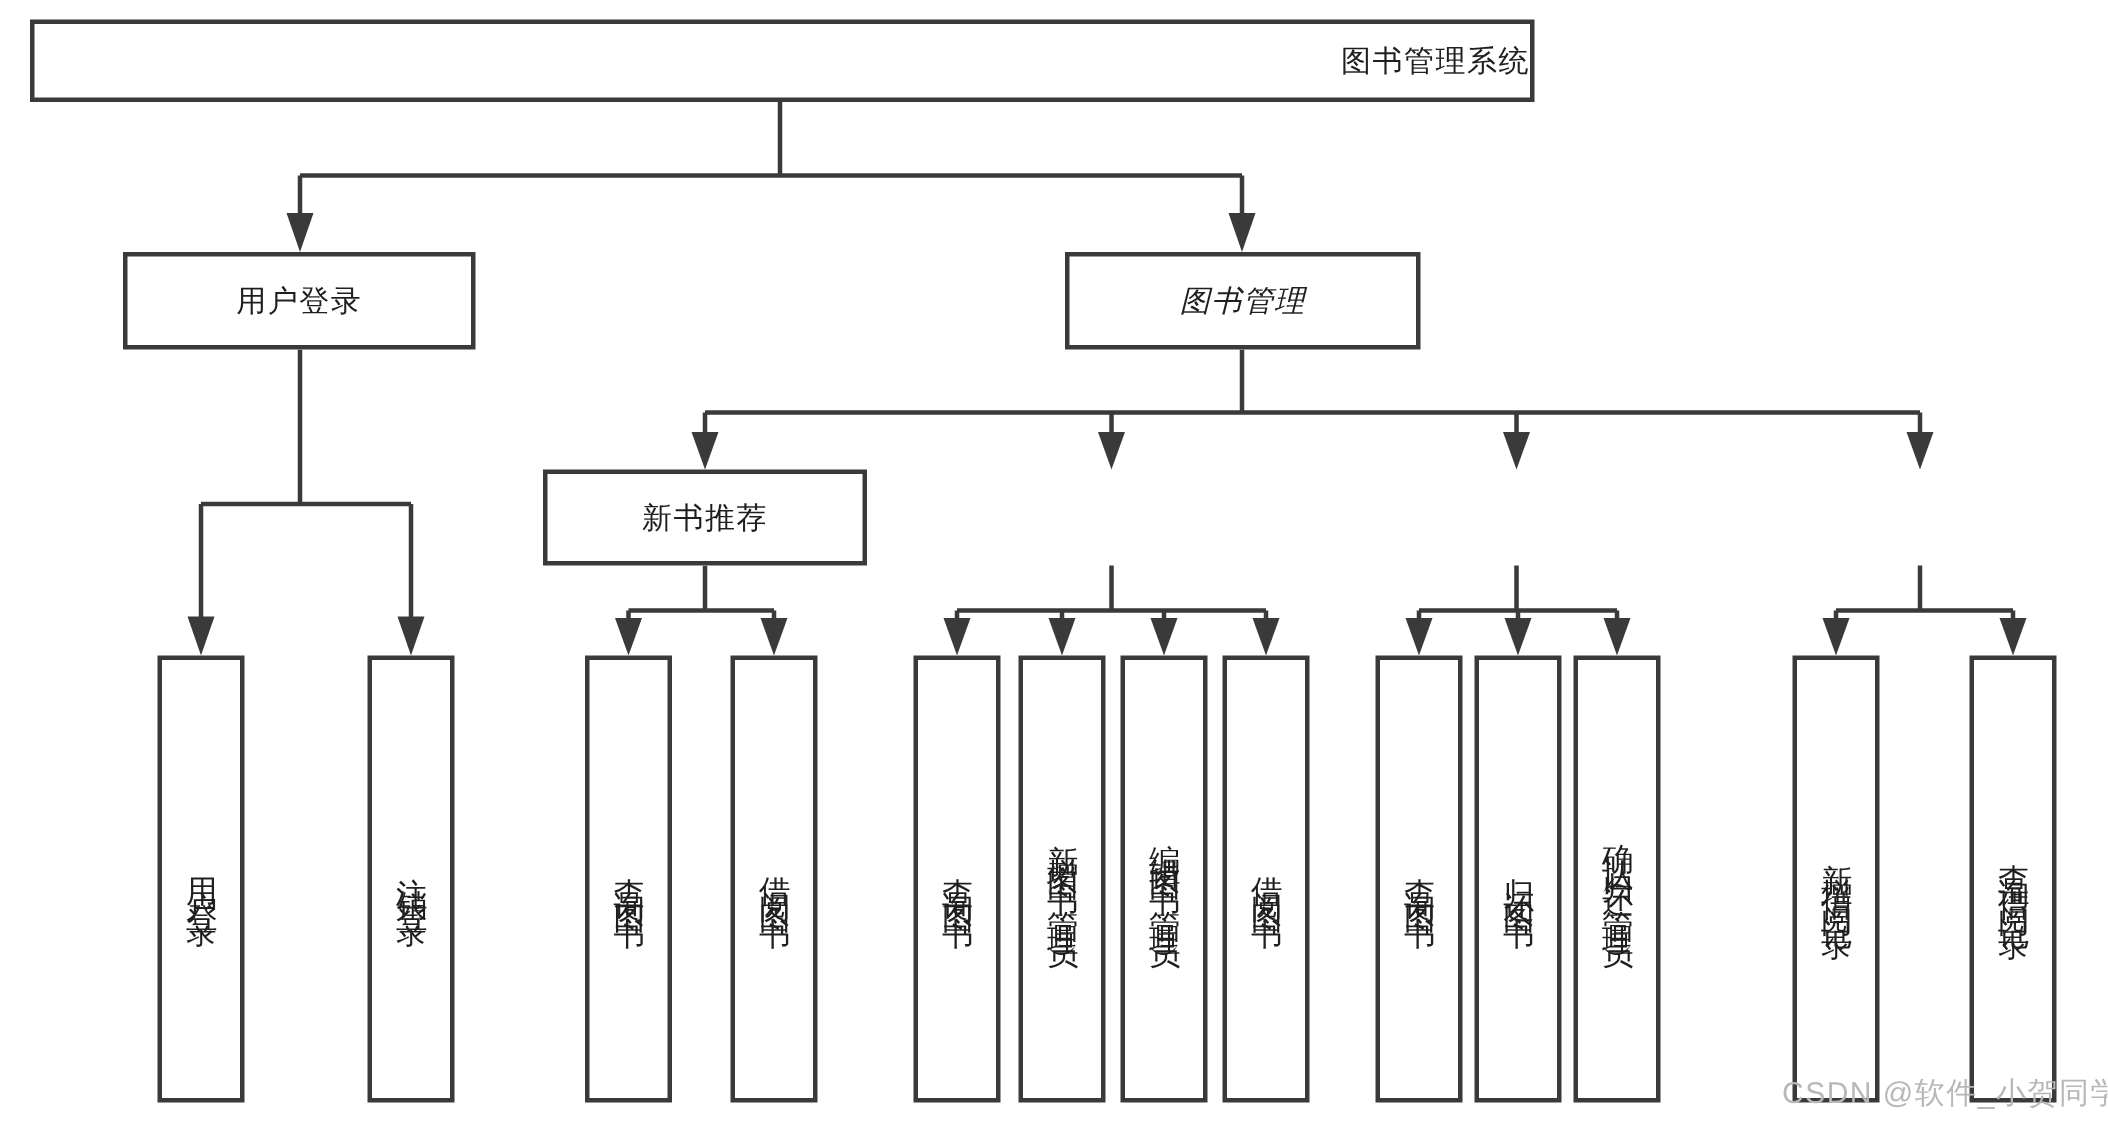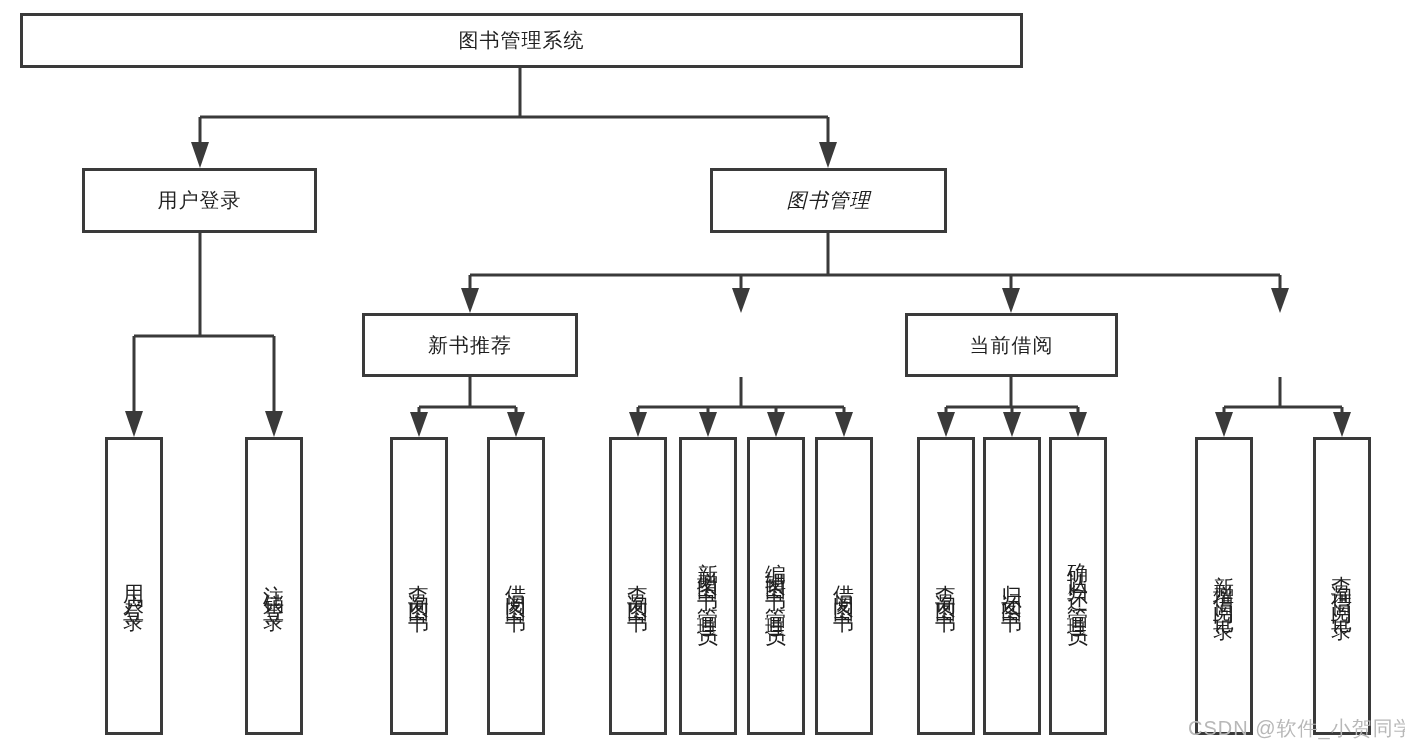--- a/index.html
+++ b/index.html
@@ -82,36 +82,33 @@
     <path d="M1011,377 V407 M946,407 H1078 M946,407 V414 M1012,407 V414 M1078,407 V414"></path>
     <polygon points="946,437 937,412 955,412"></polygon>
     <polygon points="1012,437 1003,412 1021,412"></polygon>
     <polygon points="1078,437 1069,412 1087,412"></polygon>
 
     <path d="M1280,377 V407 M1224,407 H1342 M1224,407 V414 M1342,407 V414"></path>
     <polygon points="1224,437 1215,412 1233,412"></polygon>
     <polygon points="1342,437 1333,412 1351,412"></polygon>
   </svg>
 
-  <div class="node" style="left:20px;top:13px;width:1003px;height:55px;">
+  <div class="node" style="left:20px;top:13px;width:1003px;height:55px;justify-content:flex-end;">
     <span>图书管理系统</span>
   </div>
 
   <div class="node" style="left:82px;top:168px;width:235px;height:65px;">
     <span>用户登录</span>
   </div>
   <div class="node" style="left:710px;top:168px;width:237px;height:65px;font-style:italic;">
     <span>图书管理</span>
   </div>
 
   <div class="node" style="left:362px;top:313px;width:216px;height:64px;">
     <span>新书推荐</span>
-  </div>
-  <div class="node" style="left:905px;top:313px;width:213px;height:64px;">
-    <span>当前借阅</span>
   </div>
 
   <div class="node v" style="left:105px;top:437px;width:58px;height:298px;">
     <span>用户登录</span>
   </div>
   <div class="node v" style="left:245px;top:437px;width:58px;height:298px;">
     <span>注销登录</span>
   </div>
 
   <div class="node v" style="left:390px;top:437px;width:58px;height:298px;">

